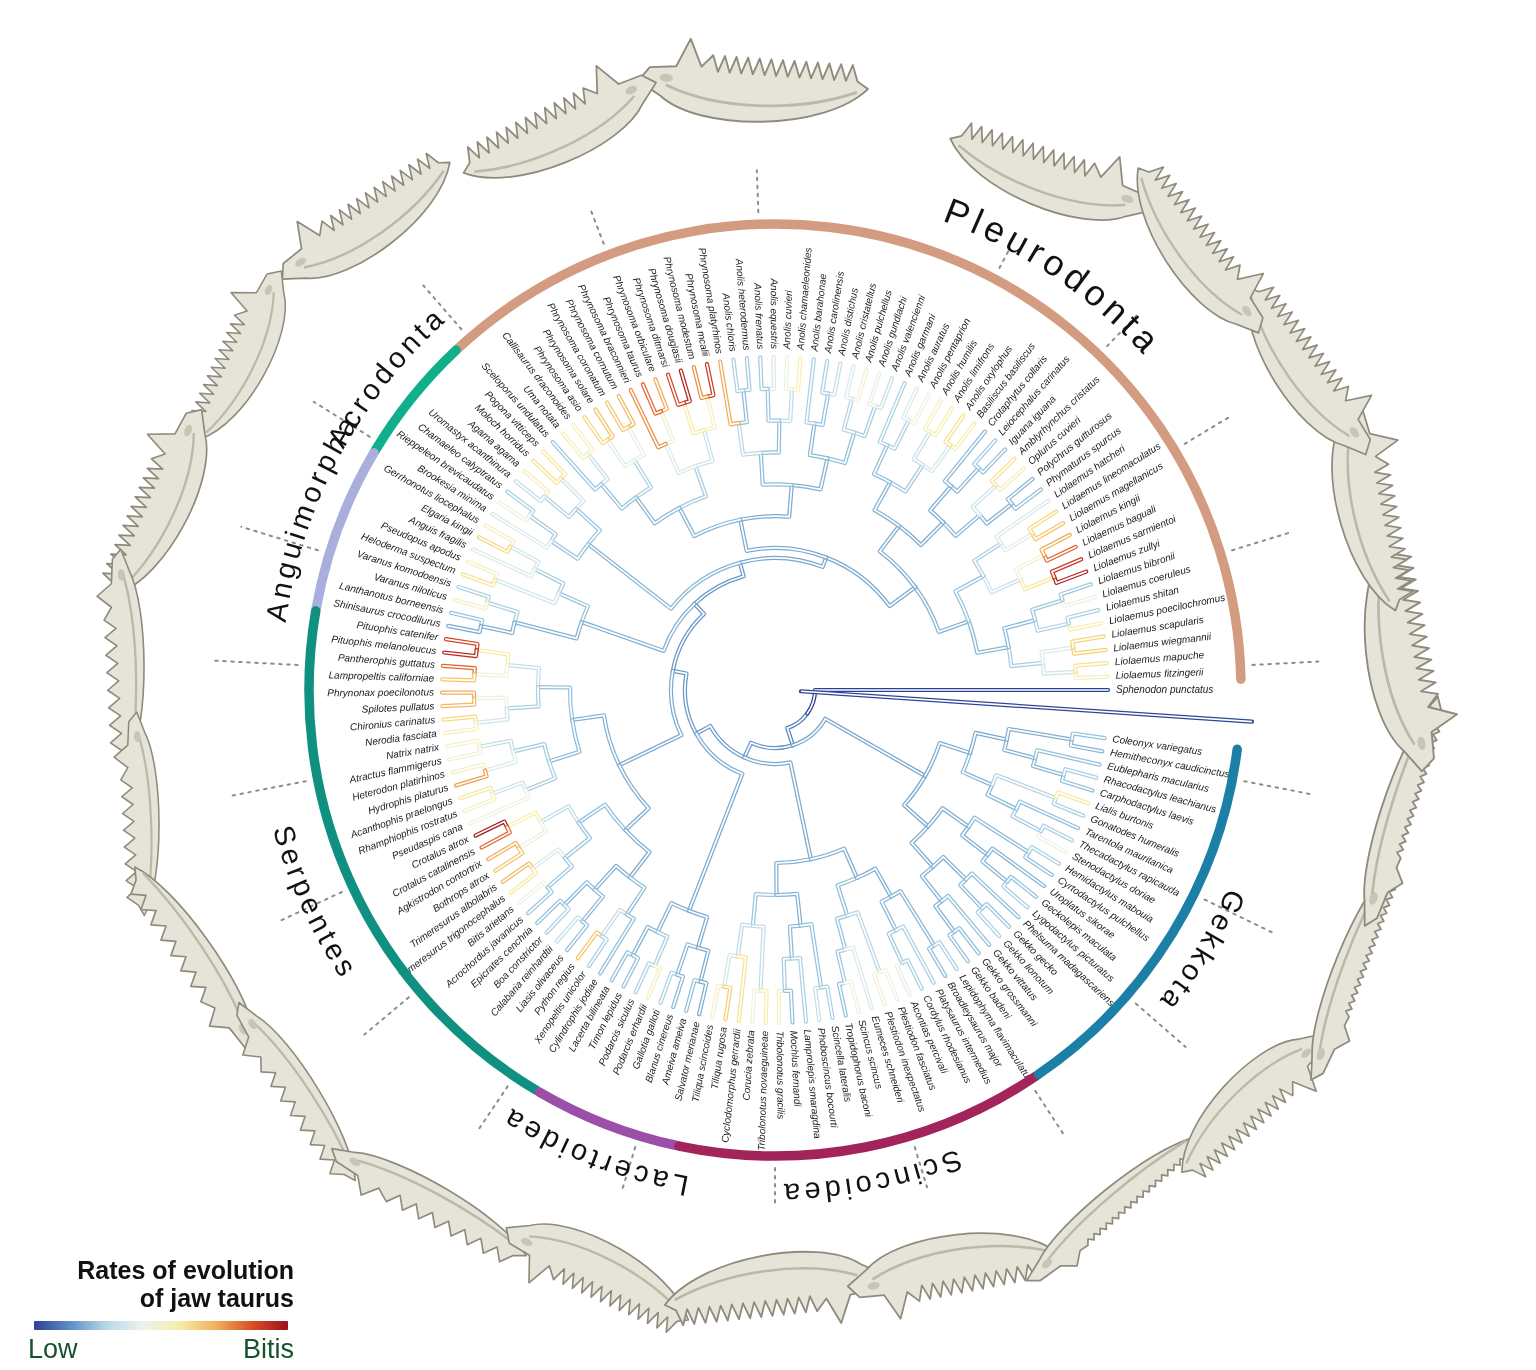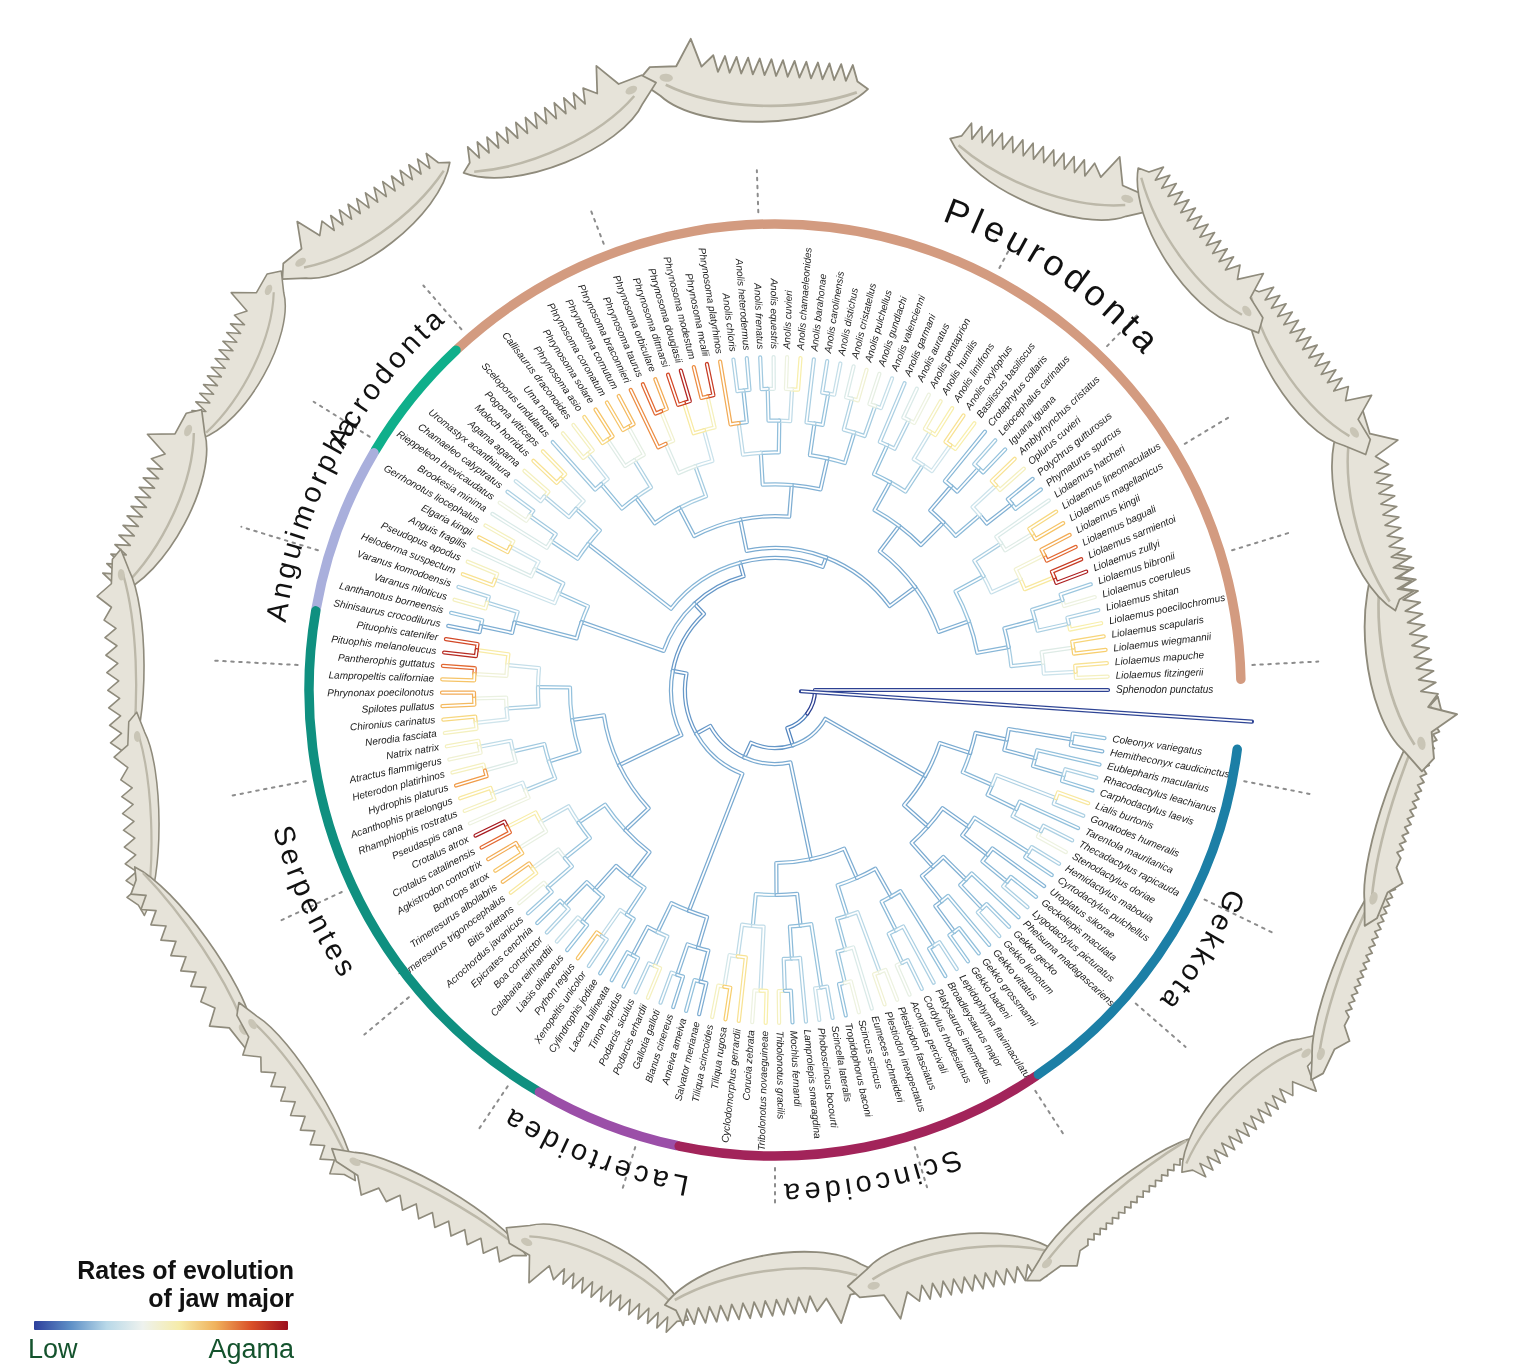--- a/index.html
+++ b/index.html
@@ -941,20 +941,20 @@
       <path id="cladepath5" d="M 1099.8580119264652 1062.1602774171158 A 494 494 0 0 1 615.1287514405459 1157.4154296597849" fill="none"></path>
       <text font-size="29" fill="#111" letter-spacing="4"><textPath href="#cladepath5" startOffset="50%" text-anchor="middle">Scincoidea</textPath></text>
       <path id="cladepath6" d="M 1268.8416013173892 702.508909156153 A 494 494 0 0 1 1011.087767555834 1123.9338267645223" fill="none"></path>
       <text font-size="29" fill="#111" letter-spacing="4"><textPath href="#cladepath6" startOffset="50%" text-anchor="middle">Gekkota</textPath></text>
     </g>
   </svg>
 
 <div class="legend">
   <div class="legend-title">
     <span>Rates of evolution</span><br>
-    <span>of jaw major</span>
+    <span>of jaw taurus</span>
   </div>
   <div class="legend-bar" id="legend-bar" style="background: linear-gradient(90deg, rgb(45, 63, 156), rgb(94, 143, 198), rgb(184, 216, 232), rgb(238, 242, 238), rgb(246, 236, 170), rgb(240, 178, 92), rgb(217, 79, 40), rgb(156, 15, 30));"></div>
   <div class="legend-ends">
     <span>Low</span>
-    <span>Agama</span>
+    <span>Bitis</span>
   </div>
 </div>
 
 </body></html>

